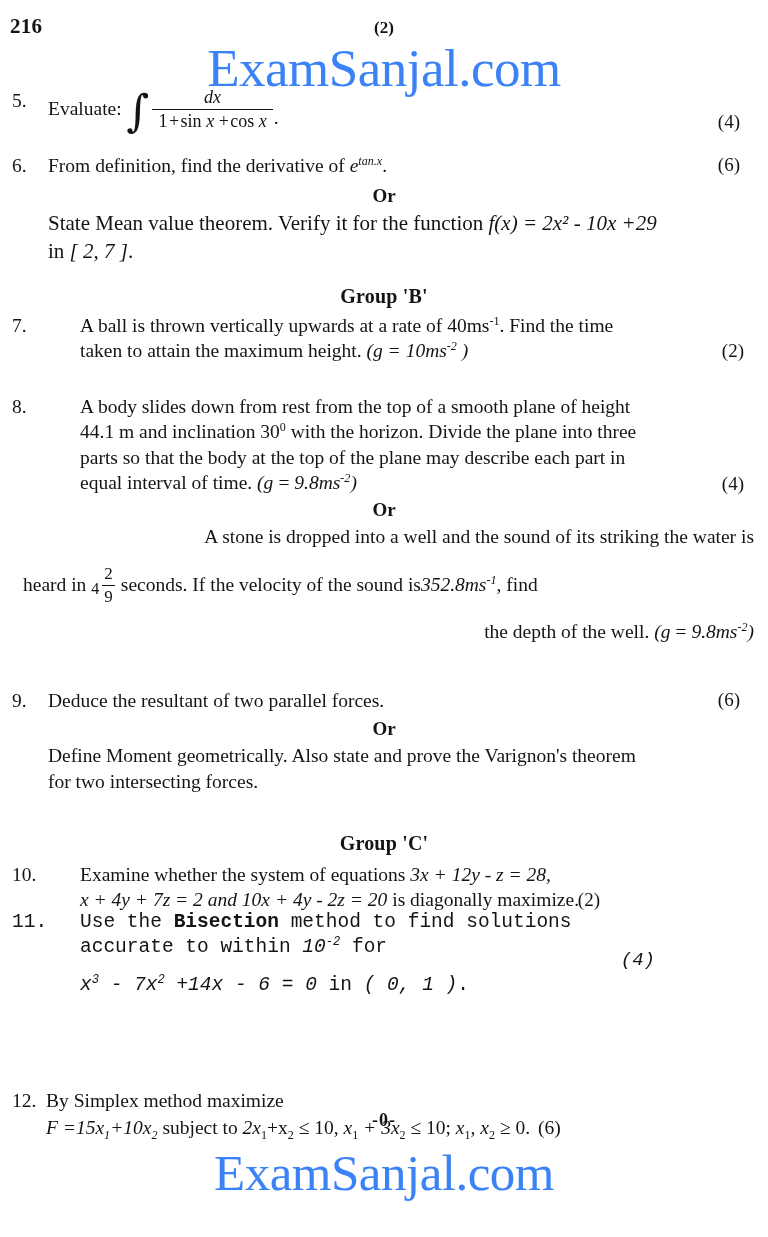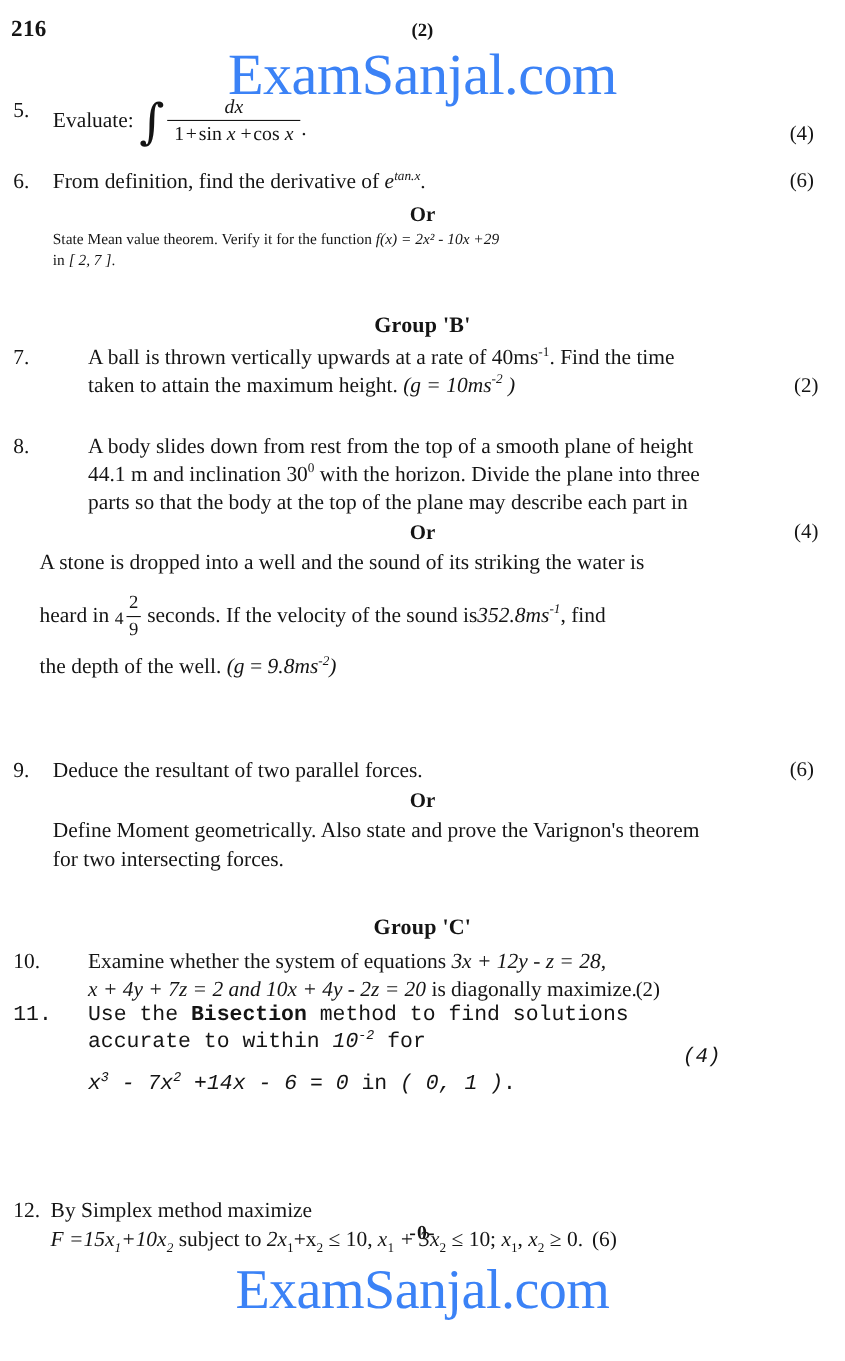--- a/index.html
+++ b/index.html
@@ -201,21 +201,21 @@
   <div class="q" style="position:absolute; left:0; top:153px; width:768px;">
     <div class="qnum">6.</div>
     <div class="qbody" style="margin-left:48px;">
       <span>From definition, find the derivative of</span>
       <span>
         <i>e</i><sup><i>tan.x</i></sup><span>.</span>
       </span>
       <span class="marks" style="top:0;">(6)</span>
     </div>
     <div class="or" style="margin-top:6px;">Or</div>
-    <div style="margin-left:48px; margin-right:14px; font-size:14px; line-height:1.32;">
+    <div style="margin-left:48px; margin-right:14px; font-size:21px; line-height:1.32;">
       <div><span>State Mean value theorem. Verify it for the function </span><i>f(x) = 2x² - 10x +29</i></div>
       <div><span>in </span><i>[ 2, 7 ]</i><span>.</span></div>
     </div>
   </div>
 
   <div class="group-head" style="position:absolute; left:0; top:285px; width:768px;">Group 'B'</div>
 
   <div class="q" style="position:absolute; left:0; top:313px; width:768px;">
     <div class="qnum">7.</div>
     <div class="qbody wide">
@@ -224,24 +224,25 @@
       <span class="marks" style="top:26px;">(2)</span>
     </div>
   </div>
 
   <div class="q" style="position:absolute; left:0; top:394px; width:768px;">
     <div class="qnum">8.</div>
     <div class="qbody wide">
       <div>A body slides down from rest from the top of a smooth plane of height</div>
       <div><span>44.1 m and inclination 30</span><sup>0</sup><span> with the horizon. Divide the plane into three</span></div>
       <div>parts so that the body at the top of the plane may describe each part in</div>
+      <div><span>equal interval of time. </span><i><span>(g = 9.8ms</span><sup>-2</sup><span>)</span></i></div>
       <span class="marks" style="top:78px;">(4)</span>
     </div>
     <div class="or" style="margin-top:3px;">Or</div>
-    <div style="margin-left:36px; margin-right:14px; font-size:19.5px; line-height:1.32;">
+    <div style="margin-left:23px; margin-right:14px; font-size:19.5px; line-height:1.32;text-align:right;">
       <div>A stone is dropped into a well and the sound of its striking the water is</div>
       <div style="margin-top:14px; display:flex; align-items:center; flex-wrap:nowrap;">
         <span>heard in</span>
         <span class="mixnum" style="margin:0 5px;">
           <span class="whole">4</span>
           <span class="frac small">
             <span class="num" style="font-style:normal;">2</span>
             <span class="den">9</span>
           </span>
         </span>

